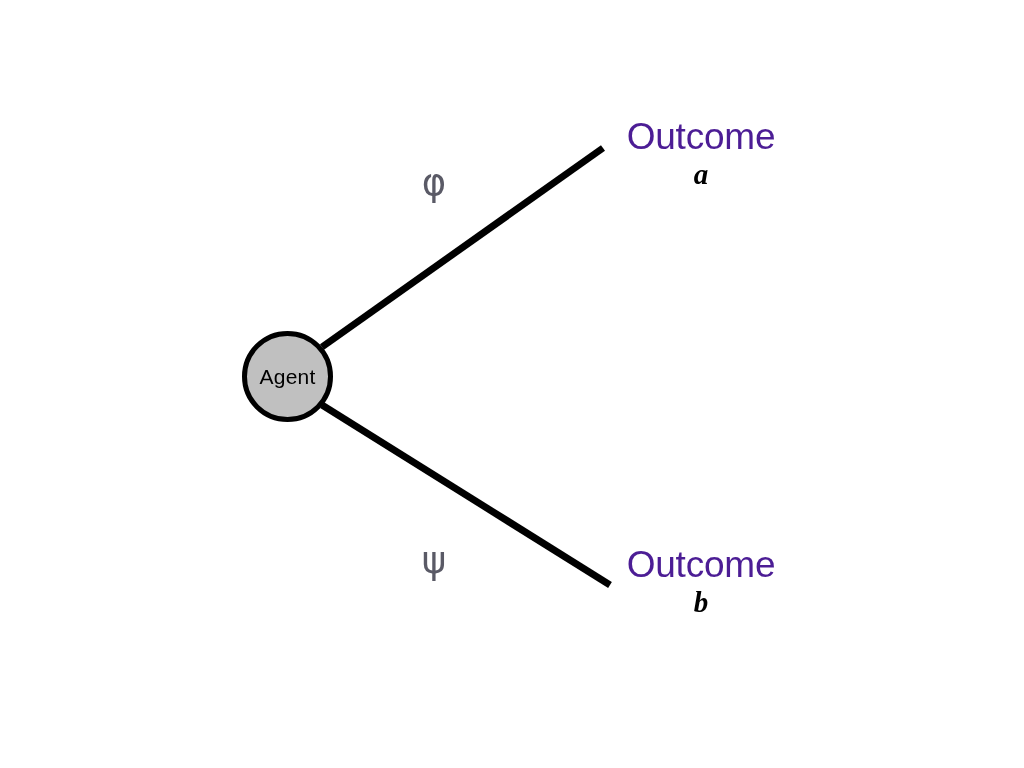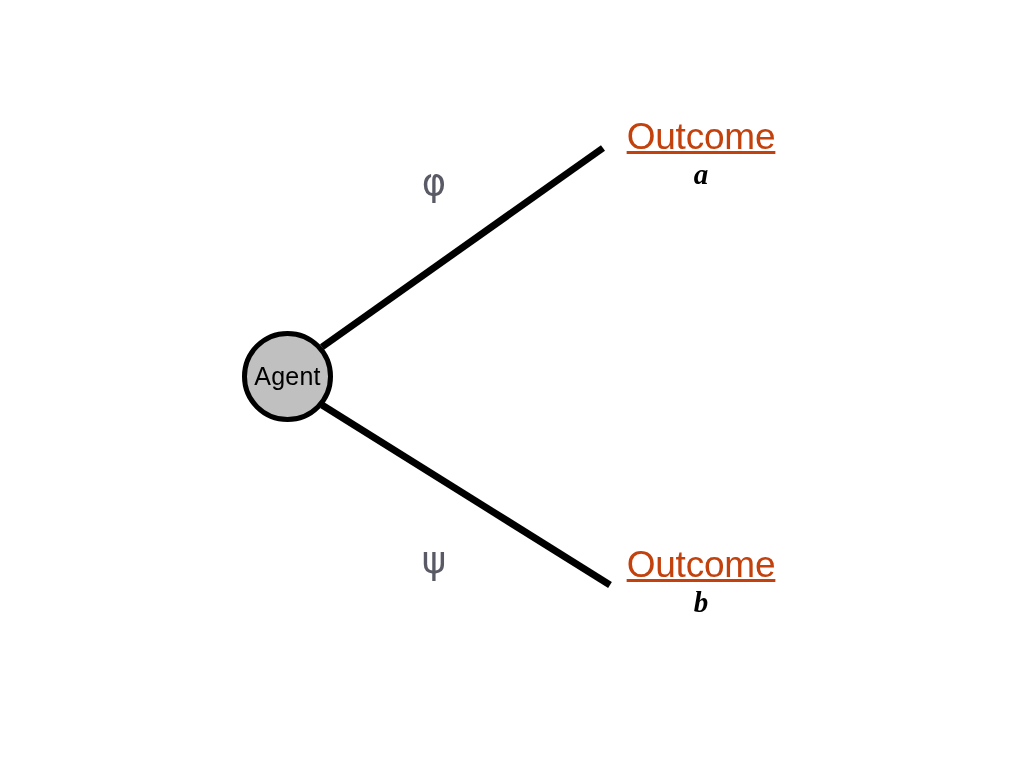--- a/index.html
+++ b/index.html
@@ -28,21 +28,21 @@
   .node-circle {
     position: absolute;
     box-sizing: border-box;
     border-radius: 50%;
     display: flex;
     align-items: center;
     justify-content: center;
   }
   .node-label {
     font-family: "Liberation Sans", sans-serif;
-    font-size: 25px;
+    font-size: 21px;
     color: #000000;
     line-height: 1;
     letter-spacing: 0.2px;
   }
   .edge-label {
     position: absolute;
     font-family: "DejaVu Sans", sans-serif;
     font-size: 37px;
     color: #5a5a66;
     line-height: 1;
@@ -50,24 +50,23 @@
     white-space: nowrap;
   }
   .outcome-block {
     position: absolute;
     text-align: center;
     white-space: nowrap;
   }
   .outcome-title {
     font-family: "Liberation Sans", sans-serif;
     font-size: 37px;
-    color: #c2410c;
+    color: #4c1d95;
     line-height: 1.04;
     letter-spacing: -0.2px;
-    text-decoration: underline;
   }
   .outcome-sub {
     font-family: "Liberation Serif", serif;
     font-style: italic;
     font-weight: bold;
     font-size: 29px;
     color: #000000;
     line-height: 1.25;
   }
 </style>

